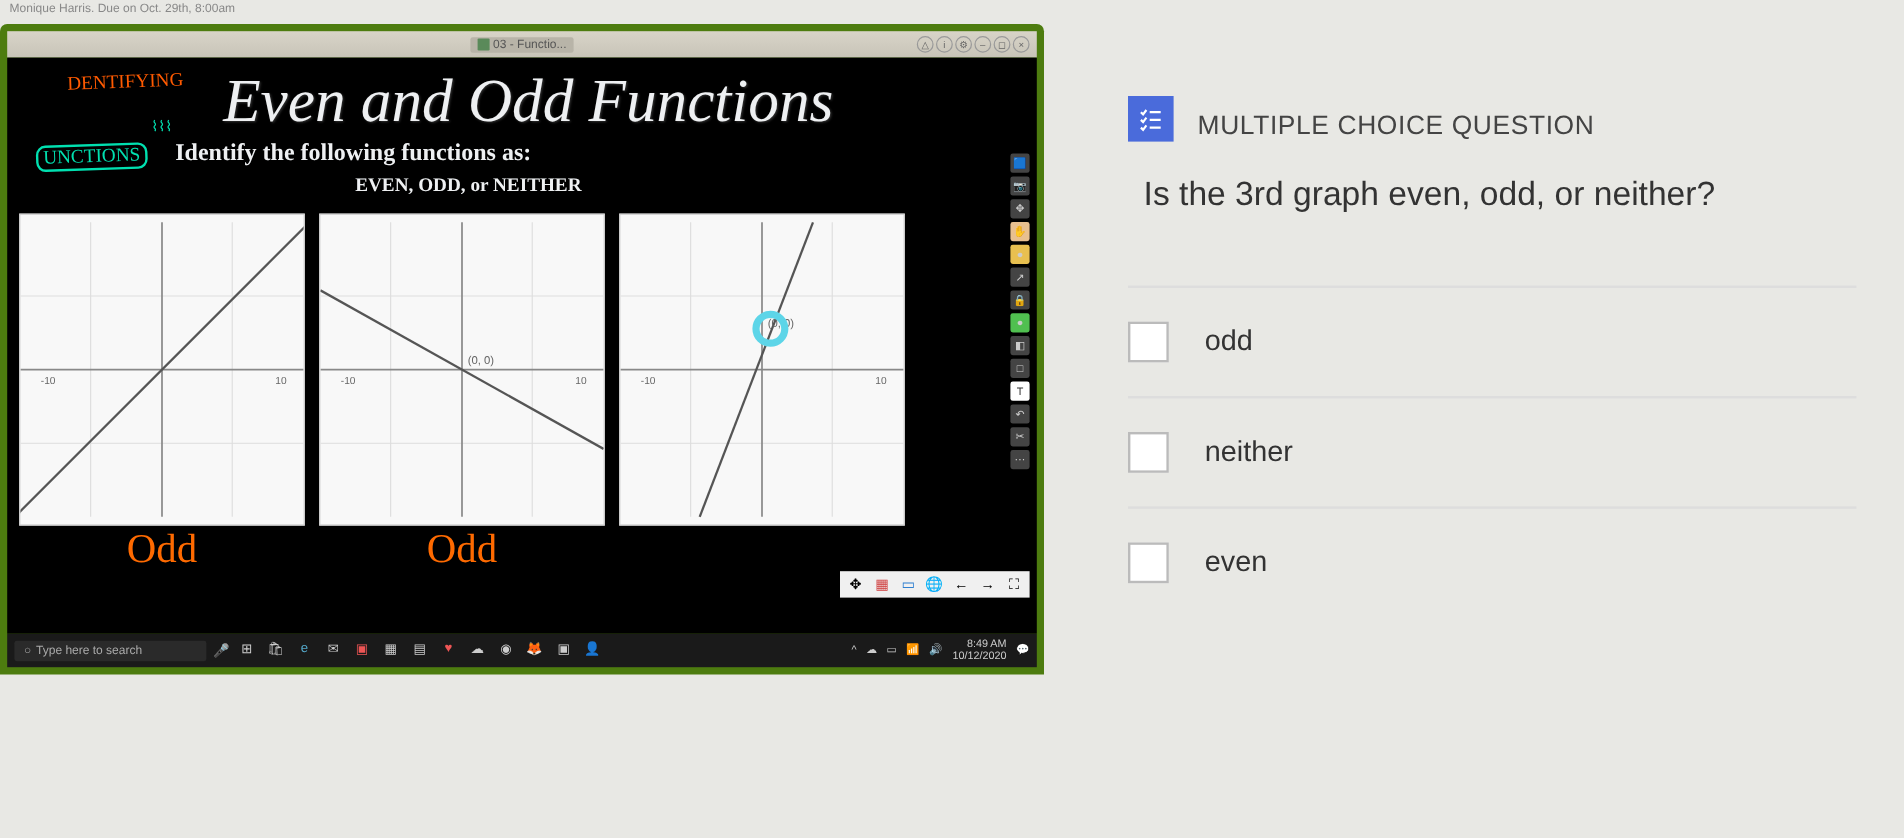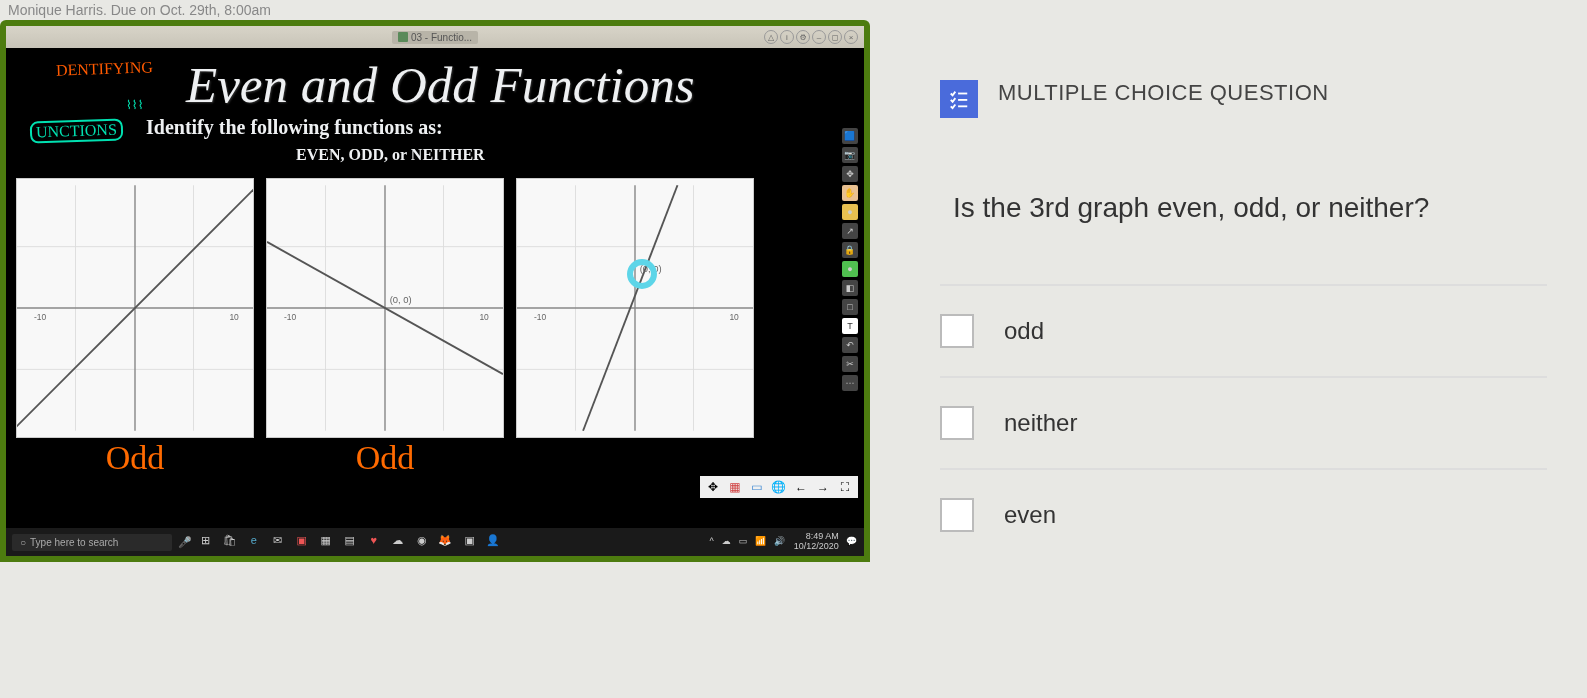--- a/index.html
+++ b/index.html
@@ -8,21 +8,21 @@
     background: #e8e8e4;
     width: 1587px;
     height: 698px;
     overflow: hidden;
     position: relative;
   }
   .header-bar {
     position: absolute;
     top: 0; left: 0;
     color: #888;
-    font-size: 14px;
+    font-size: 10px;
     padding: 2px 8px;
   }
   .main-container {
     display: flex;
     padding-top: 20px;
   }
   .left-panel {
     width: 870px;
     margin-left: 0;
   }
@@ -241,23 +241,23 @@
     align-items: center;
   }
 
   
   .right-panel {
     flex: 1;
     padding: 60px 40px 0 70px;
   }
   .mc-header {
     display: flex;
-    align-items: flex-start;
+    align-items: flex-end;
     gap: 20px;
-    margin-bottom: 74px;
+    margin-bottom: 28px;
   }
   .mc-icon {
     width: 38px; height: 38px;
     background: #4a6bdb;
     display: flex;
     align-items: center;
     justify-content: center;
   }
   .mc-icon svg { width: 22px; height: 22px; }
   .mc-label {

